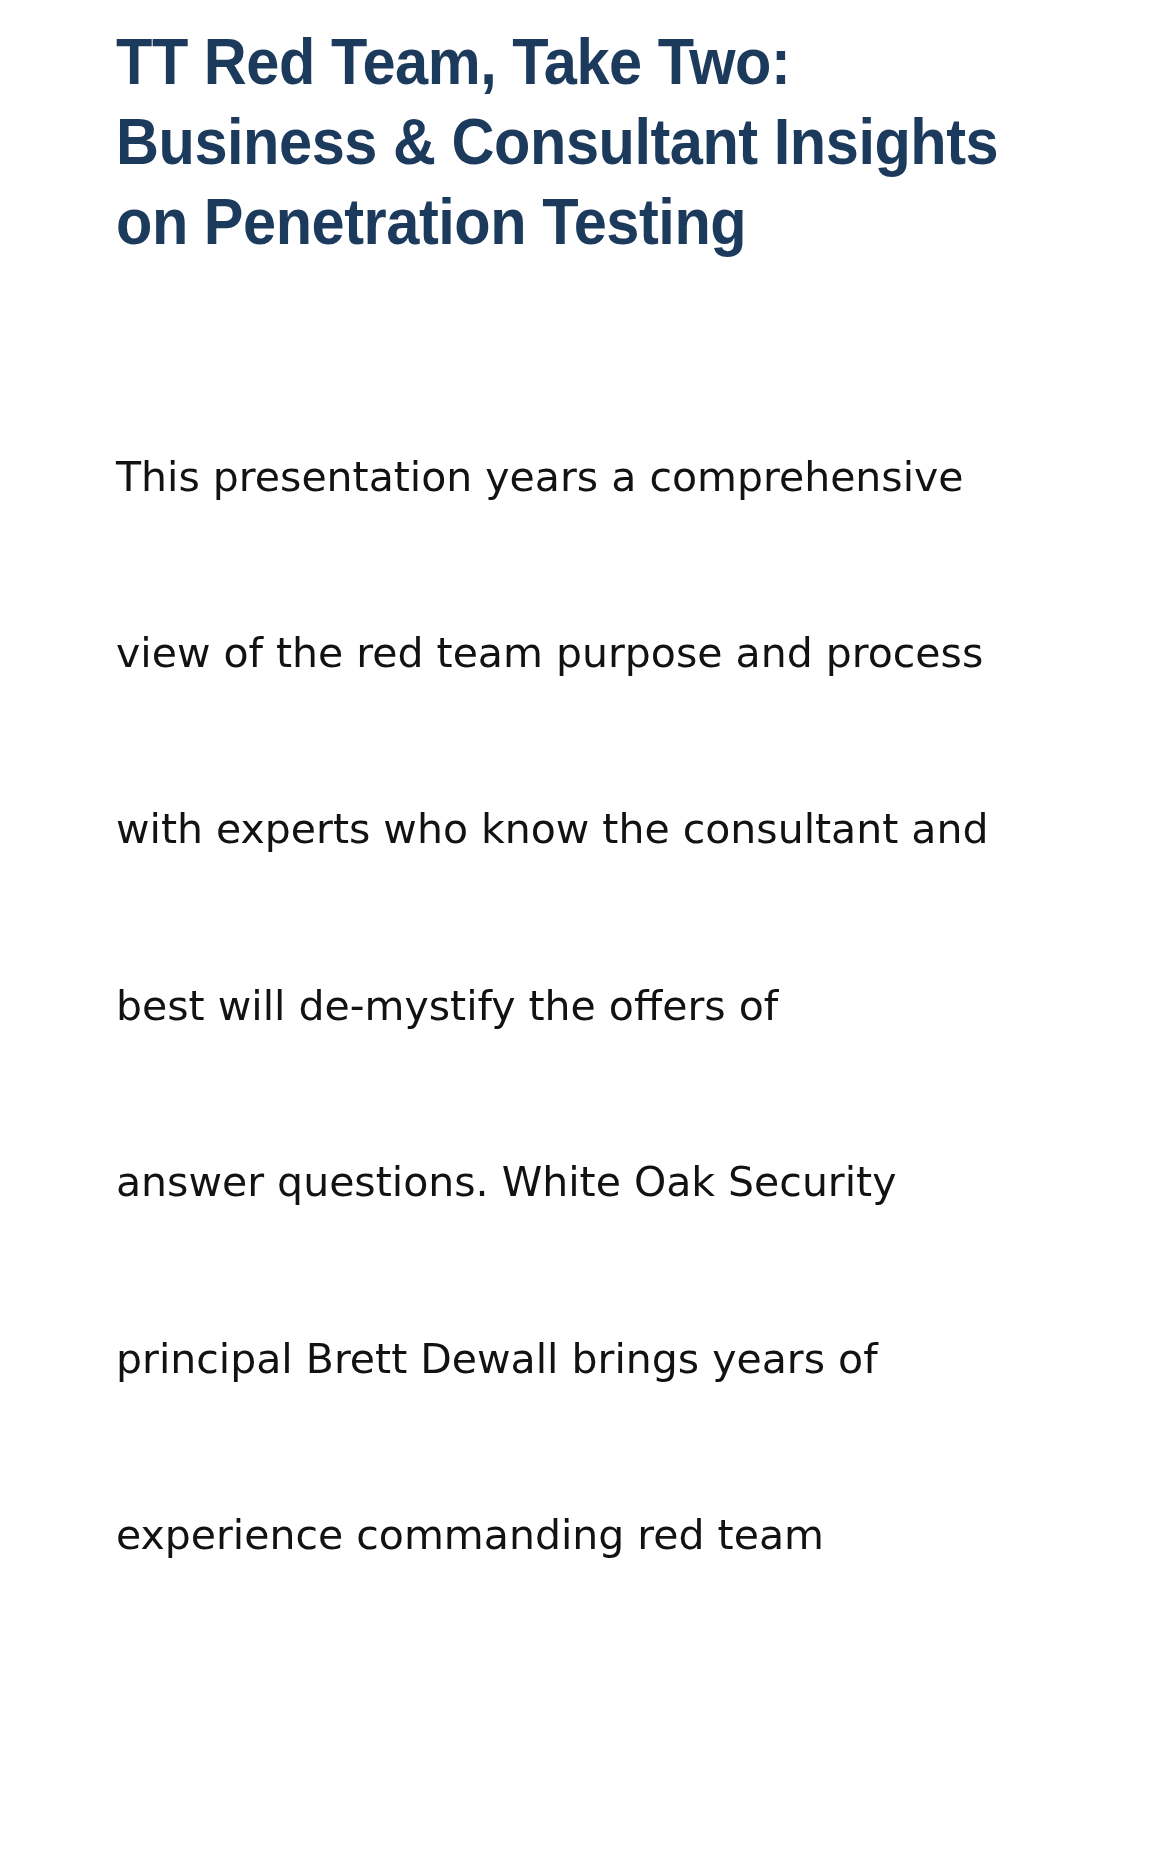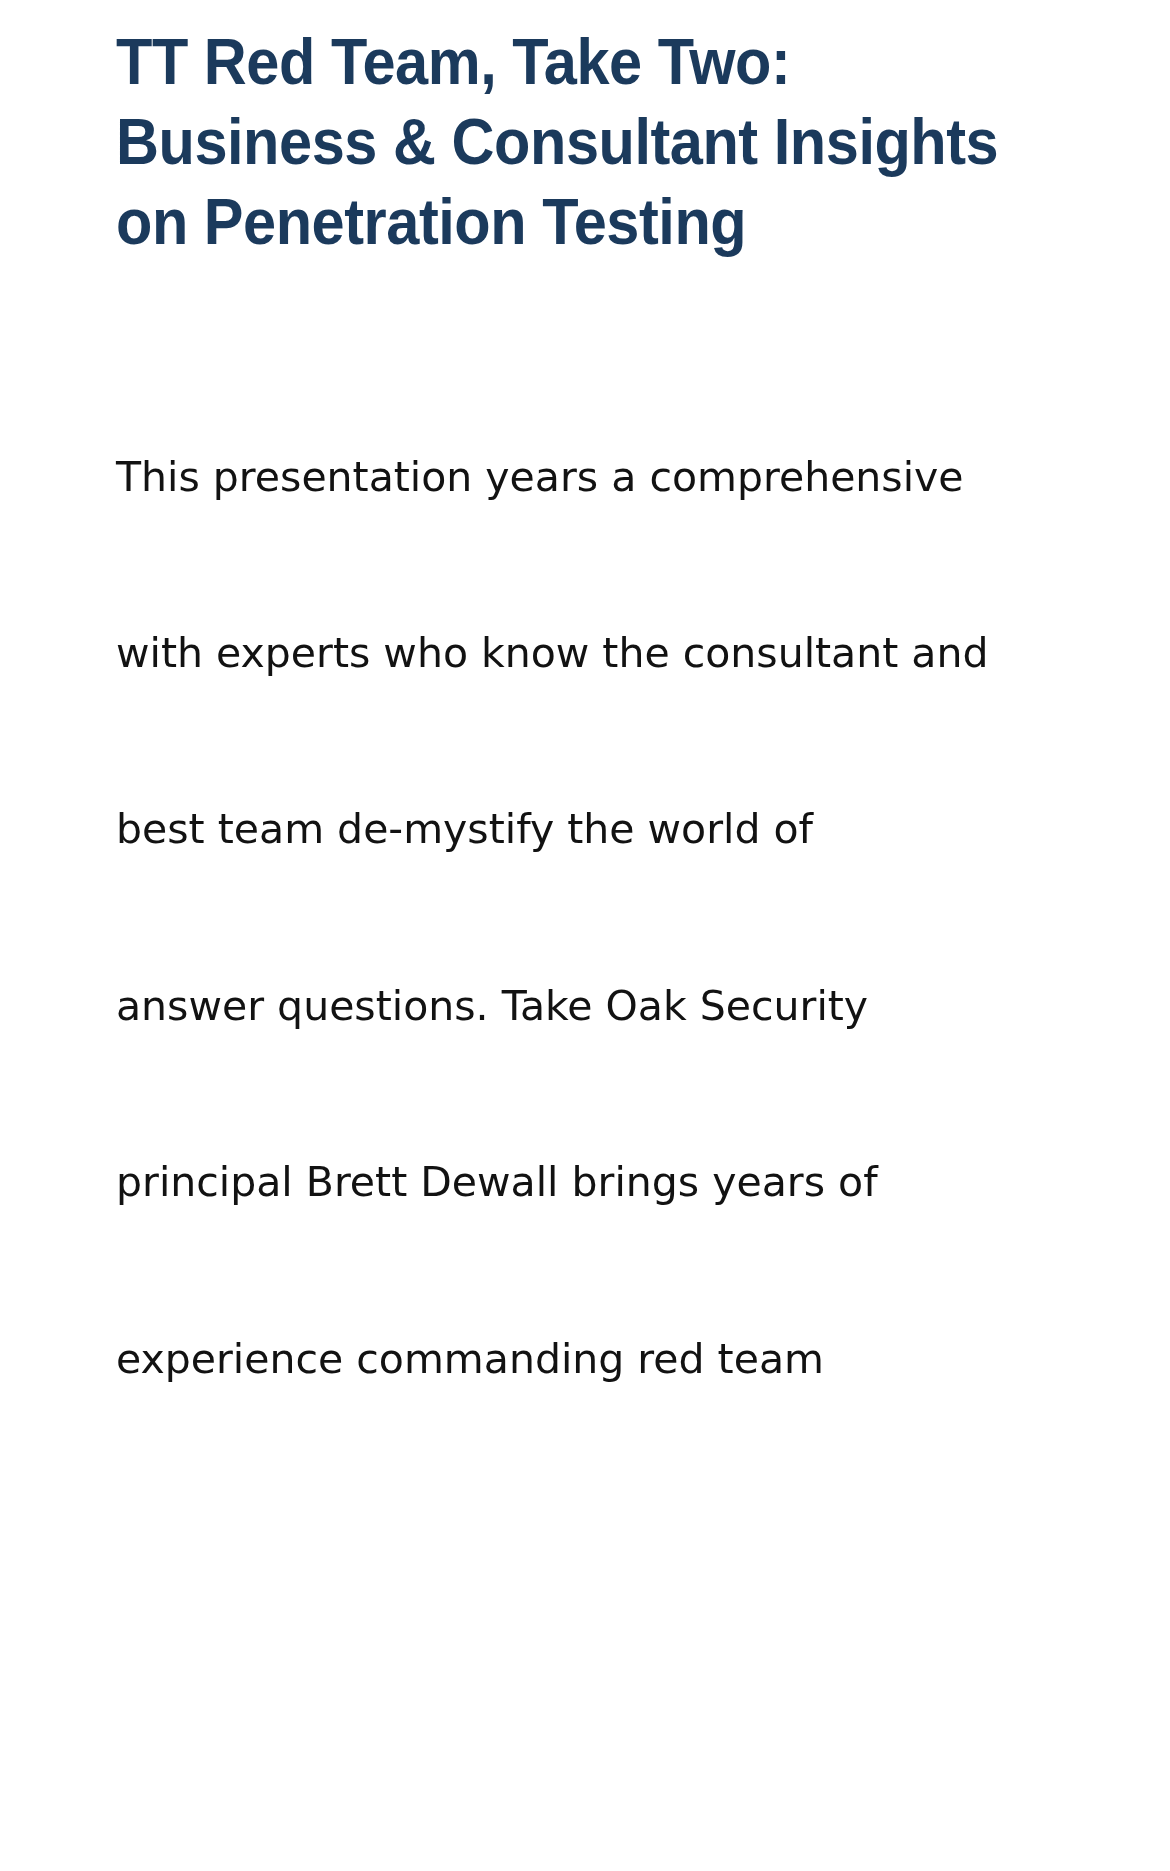--- a/index.html
+++ b/index.html
@@ -39,23 +39,24 @@
 
 <div class="page">
   <h1 class="title">
     <span class="tline">TT Red Team, Take Two:</span>
     <span class="tline">Business &amp; Consultant Insights</span>
     <span class="tline">on Penetration Testing</span>
   </h1>
 
   <div class="body">
     <span class="bline">This presentation years a comprehensive</span>
+    <span class="bline">view of the red team purpose and process</span>
     <span class="bline">with experts who know the consultant and</span>
-    <span class="bline">best team de-mystify the world of</span>
-    <span class="bline">answer questions. Take Oak Security</span>
+    <span class="bline">best will de-mystify the offers of</span>
+    <span class="bline">answer questions. White Oak Security</span>
     <span class="bline">principal Brett Dewall brings years of</span>
     <span class="bline">experience commanding red team</span>
     
     
     
     
     
     
     
     

